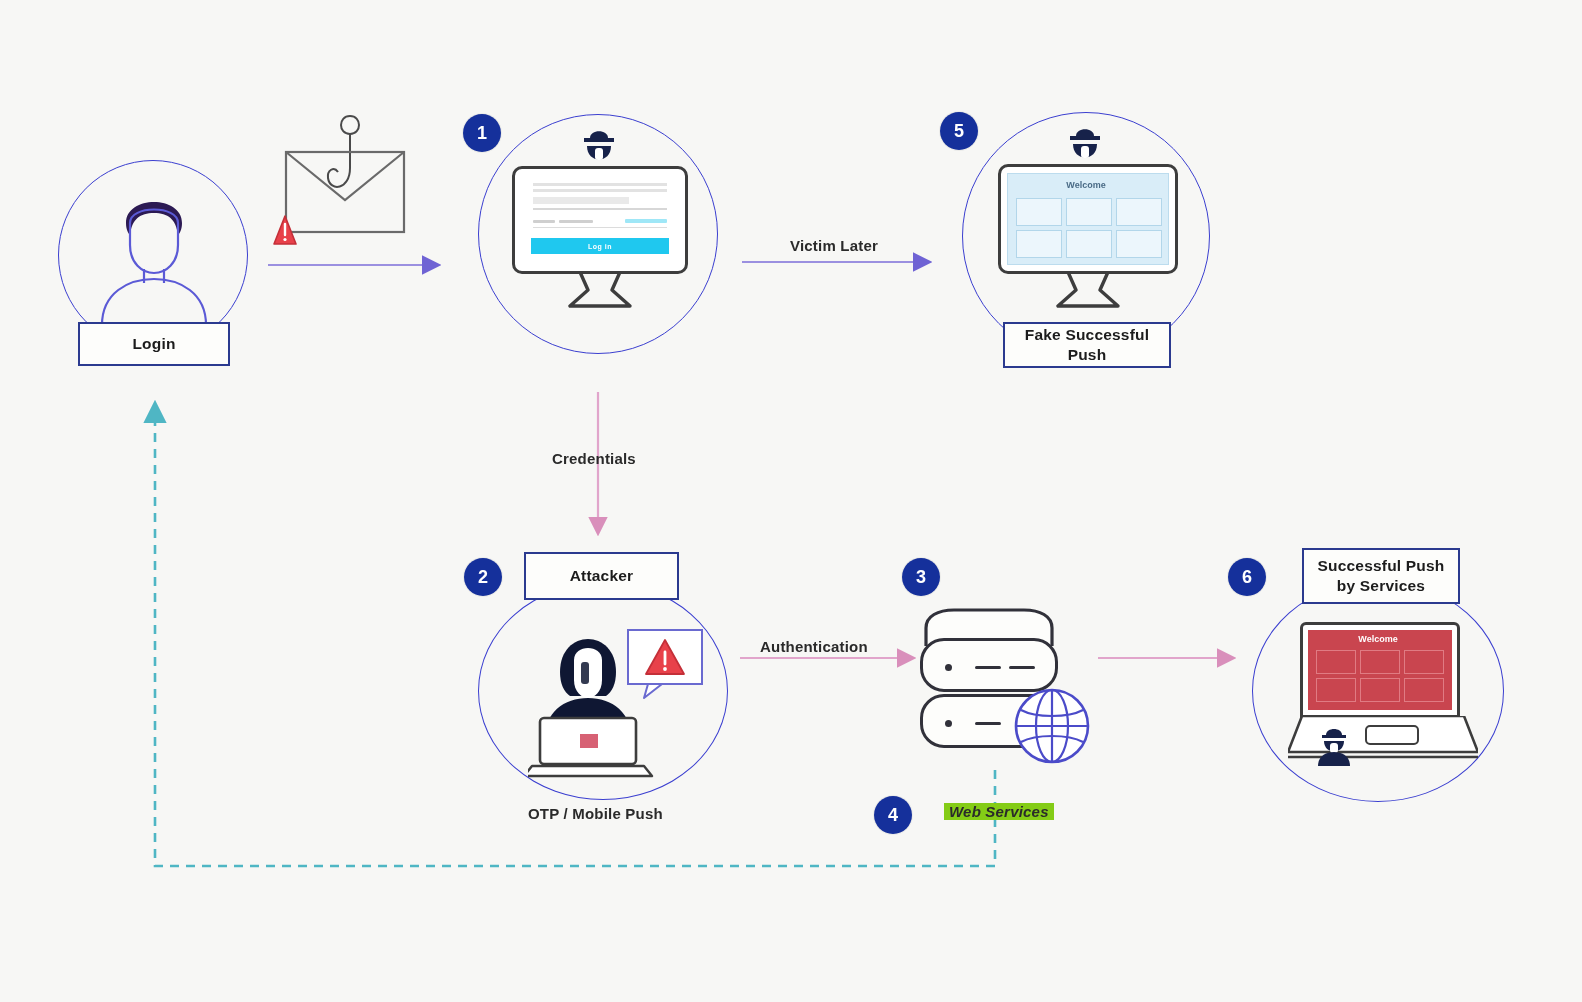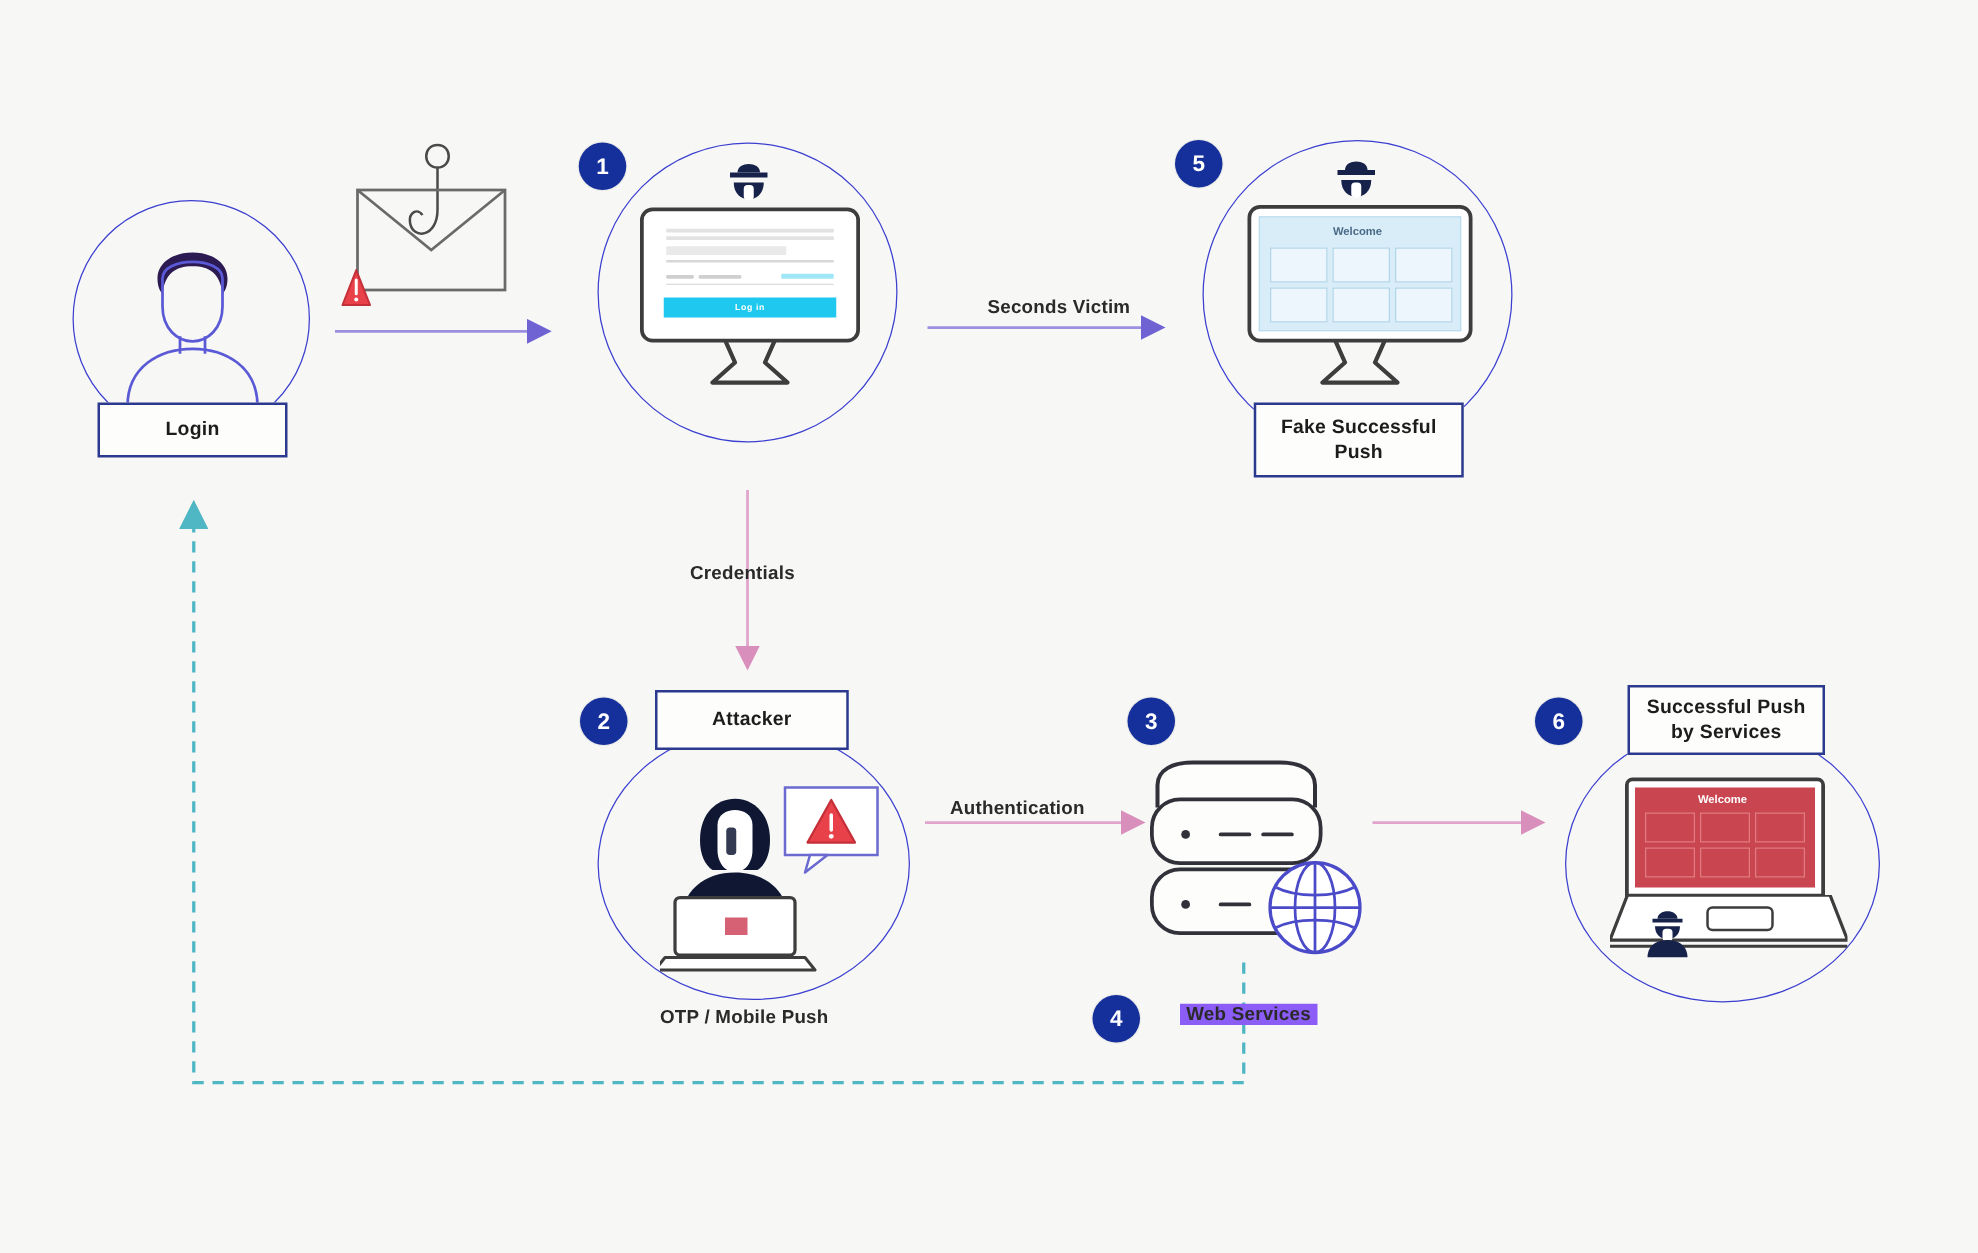--- a/index.html
+++ b/index.html
@@ -220,27 +220,27 @@
       <div class="dash-card" style="left:108px;top:24px;width:46px;height:28px;border:1.2px solid #b2d6ea;background:#ecf6fc;"></div>
       <div class="dash-card" style="left:8px;top:56px;width:46px;height:28px;border:1.2px solid #b2d6ea;background:#ecf6fc;"></div>
       <div class="dash-card" style="left:58px;top:56px;width:46px;height:28px;border:1.2px solid #b2d6ea;background:#ecf6fc;"></div>
       <div class="dash-card" style="left:108px;top:56px;width:46px;height:28px;border:1.2px solid #b2d6ea;background:#ecf6fc;"></div>
     </div>
     <svg class="abs" style="left:56px;top:108px;" width="68" height="38" viewBox="0 0 68 38">
       <path d="M14 0 L22 18 L4 34 L64 34 L46 18 L54 0" fill="none" stroke="#3d3d3d" stroke-width="3.4" stroke-linejoin="round"></path>
     </svg>
   </div>
 
-  <div class="label-box" style="left:1003px;top:322px;width:168px;height:60px;flex-direction:column;">
+  <div class="label-box" style="left:1003px;top:322px;width:168px;height:46px;flex-direction:column;">
     <span>Fake Successful</span>
     <span>Push</span>
   </div>
 
   <div class="edge-label" style="left:790px;top:237px;">
-    <span>Seconds Victim</span>
+    <span>Victim Later</span>
   </div>
 
   <div class="edge-label" style="left:552px;top:450px;">
     <span>Credentials</span>
   </div>
 
   <div class="badge" style="left:464px;top:558px;">
     <span>2</span>
   </div>
 
@@ -302,21 +302,21 @@
     <svg class="abs" style="left:92px;top:78px;" width="80" height="80" viewBox="0 0 80 80">
       <circle cx="40" cy="40" r="36" fill="#ffffff" stroke="#4b4bc9" stroke-width="2.6"></circle>
       <ellipse cx="40" cy="40" rx="16" ry="36" fill="none" stroke="#4b4bc9" stroke-width="2.2"></ellipse>
       <line x1="40" y1="4" x2="40" y2="76" stroke="#4b4bc9" stroke-width="2.2"></line>
       <line x1="4" y1="40" x2="76" y2="40" stroke="#4b4bc9" stroke-width="2.2"></line>
       <path d="M9 24 C24 32 56 32 71 24" fill="none" stroke="#4b4bc9" stroke-width="2.2"></path>
       <path d="M9 56 C24 48 56 48 71 56" fill="none" stroke="#4b4bc9" stroke-width="2.2"></path>
     </svg>
   </div>
 
-  <div class="edge-label" style="left:944px;top:803px;background:#8b5cf6;padding:0 5px;">
+  <div class="edge-label" style="left:944px;top:803px;background:#84cc16;padding:0 5px;font-style:italic;">
     <span>Web Services</span>
   </div>
 
   <div class="edge-label" style="left:760px;top:638px;">
     <span>Authentication</span>
   </div>
 
   <div class="badge" style="left:1228px;top:558px;">
     <span>6</span>
   </div>

